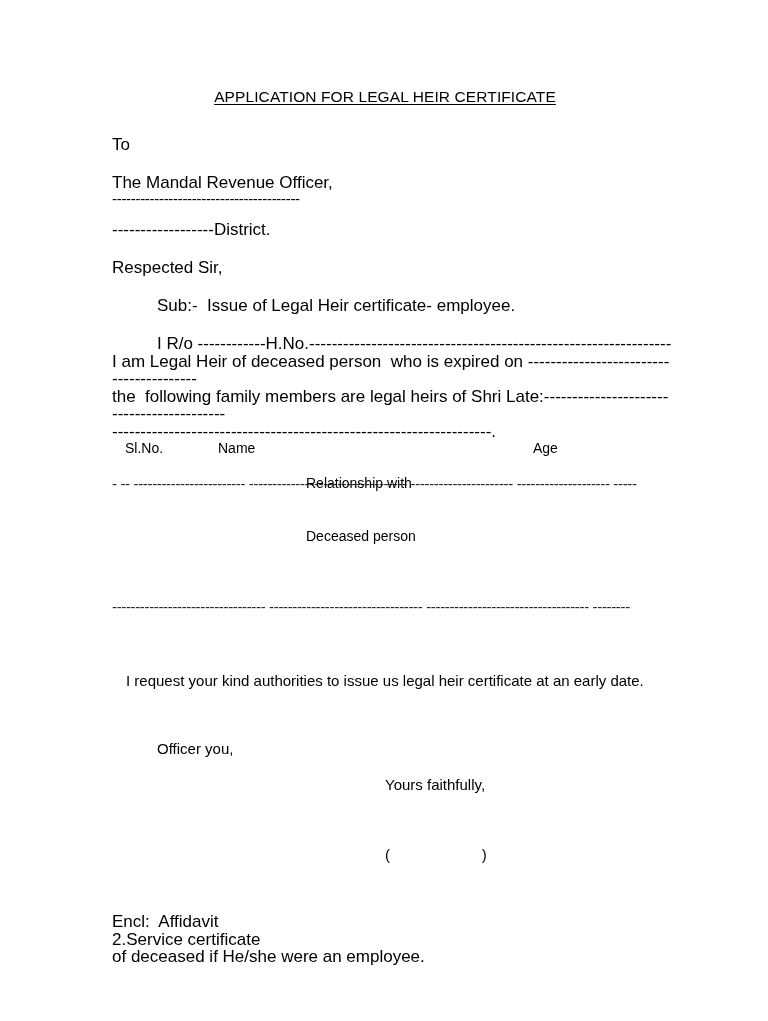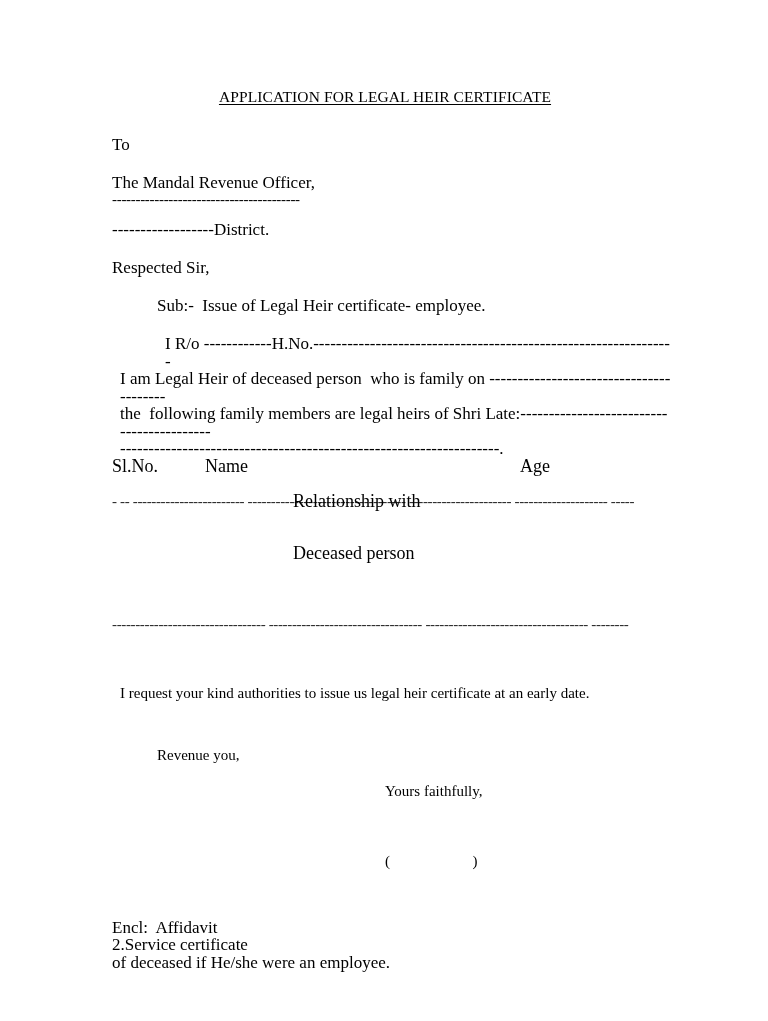--- a/index.html
+++ b/index.html
@@ -5,21 +5,21 @@
   html, body {
     margin: 0;
     padding: 0;
     background: #ffffff;
   }
   .page {
     position: relative;
     width: 768px;
     height: 1021px;
     background: #ffffff;
-    font-family: Liberation Serif, serif;
+    font-family: Liberation Sans, sans-serif;
     color: #000000;
     overflow: hidden;
   }
   .doc {
     position: absolute;
     left: 112px;
     top: 88px;
     width: 560px;
   }
   .title {
@@ -40,48 +40,49 @@
   .gap-lg { height: 20px; }
   .gap-md { height: 15px; }
   .indent { padding-left: 45px; }
   .dashes {
     font-size: 15px;
     line-height: 14px;
     letter-spacing: -0.3px;
     white-space: pre;
     margin: 0;
   }
-  .body-block .line { line-height: 17.5px; margin-left: 8px; }
+  .body-block .line { line-height: 17.5px; }
 
   .table-head {
     position: relative;
     height: 36px;
-    font-size: 18px;
+    font-size: 14px;
     line-height: 17.5px;
+    margin-left: 13px;
   }
   .col {
     position: absolute;
     top: 0;
     white-space: pre;
   }
   .col-sl   { left: 0px; }
   .col-name { left: 93px; }
   .col-rel  { left: 181px; }
   .col-age  { left: 408px; }
 
   .rule {
     font-size: 15px;
     line-height: 15px;
     letter-spacing: -0.35px;
     white-space: pre;
     color: #2a2a2a;
   }
   .table-body { height: 108px; }
 
-  .request { margin: 8px; font-size: 15px; }
+  .request { margin: 14px; font-size: 15px; }
   .thanking { padding-left: 45px; font-size: 15px; }
   .yours { padding-left: 273px; font-size: 15px; }
   .sign-parens {
     padding-left: 273px;
     font-size: 15px;
     white-space: pre;
   }
   .encl .line { line-height: 17.5px; }
 </style>
 </head>
@@ -103,21 +104,21 @@
     <div class="gap-lg"></div>
 
     <div class="line">Respected Sir,</div>
     <div class="gap-lg"></div>
 
     <div class="line indent">Sub:-  Issue of Legal Heir certificate- employee.</div>
     <div class="gap-lg"></div>
 
     <div class="body-block">
       <div class="line indent">I R/o ------------H.No.----------------------------------------------------------------</div>
-      <div class="line">I am Legal Heir of deceased person  who is family on ----------------------------------------</div>
+      <div class="line">I am Legal Heir of deceased person  who is expired on ----------------------------------------</div>
       <div class="line">the  following family members are legal heirs of Shri Late:------------------------------------------</div>
       <div class="line">-------------------------------------------------------------------.</div>
     </div>
 
     <div class="table-head">
       <div class="col col-sl">Sl.No.</div>
       <div class="col col-name">Name</div>
       <div class="col col-rel">
         <div>Relationship with</div>
         <div>Deceased person</div>
@@ -130,21 +131,21 @@
     <div class="table-body"></div>
 
     <div class="rule">--------------------------------- --------------------------------- ----------------------------------- --------</div>
 
     <div class="gap-lg"></div>
     <div style="height:24px"></div>
 
     <div class="request line">I request your kind authorities to issue us legal heir certificate at an early date.</div>
 
     <div style="height:36px"></div>
-    <div class="thanking line">Revenue you,</div>
+    <div class="thanking line">Officer you,</div>
 
     <div style="height:18px"></div>
     <div class="yours line">Yours faithfully,</div>
 
     <div style="height:52px"></div>
     <div class="sign-parens line">(                      )</div>
 
     <div style="height:49px"></div>
     <div class="encl">
       <div class="line">Encl:  Affidavit</div>

